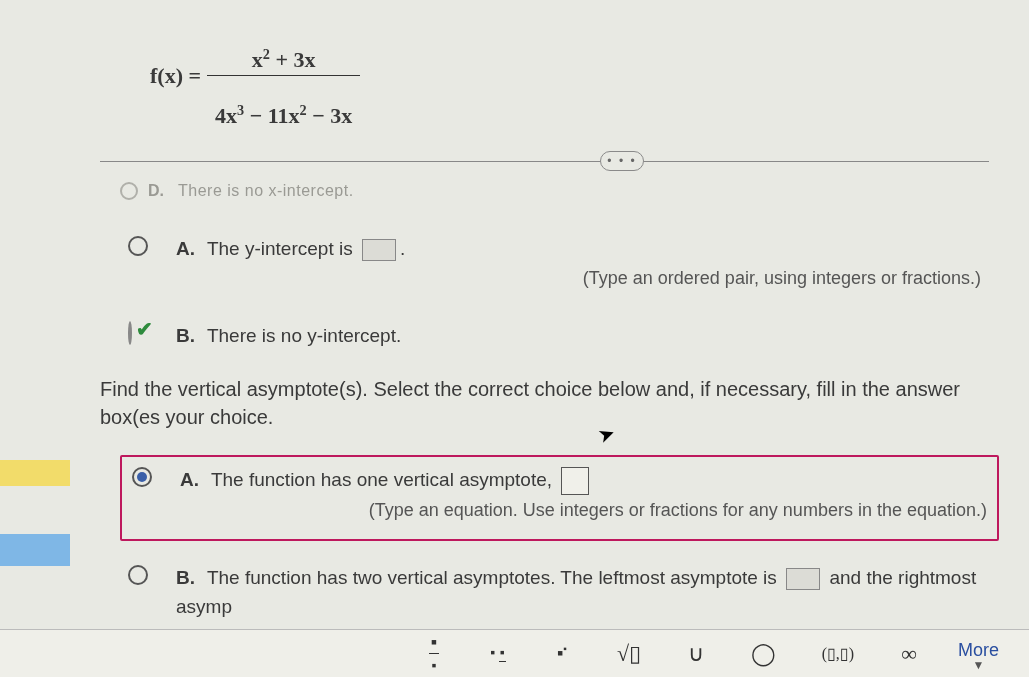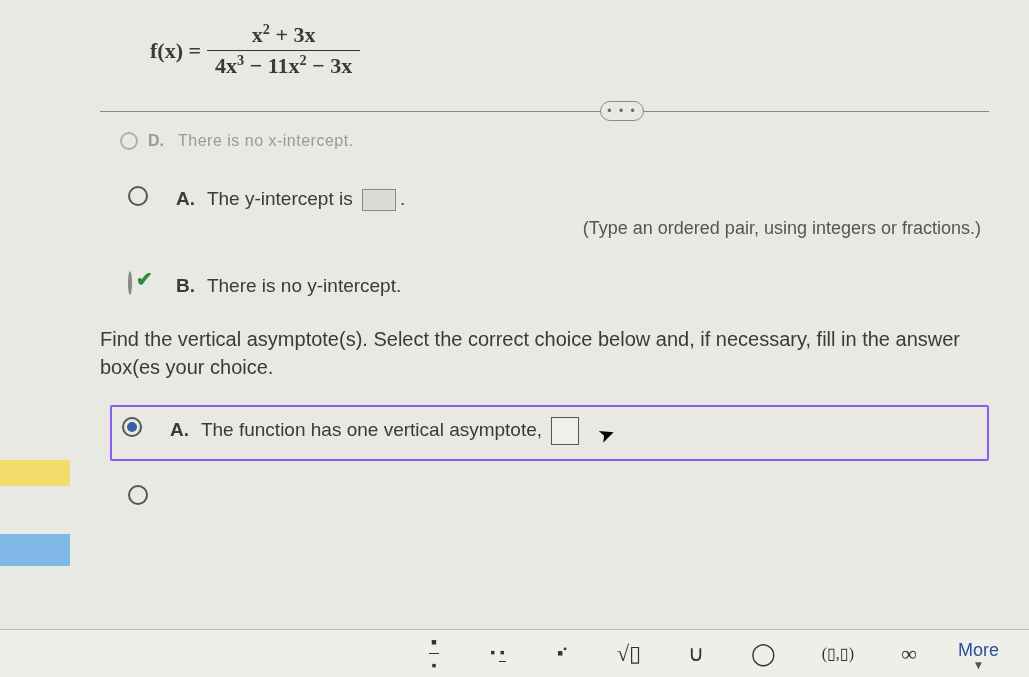--- a/index.html
+++ b/index.html
@@ -26,21 +26,21 @@
     margin-left: 50px;
     margin-bottom: 30px;
     font-weight: bold;
   }
   .frac {
     display: inline-flex;
     flex-direction: column;
     align-items: center;
     margin-left: 6px;
   }
-  .frac .num, .frac .den { padding: 2px 8px; }
+  .frac .num, .frac .den { padding: 2px 8px; margin-top: 25px; }
   .frac .bar { width: 100%; border-top: 1.5px solid #333; }
   sup { font-size: 0.65em; vertical-align: super; line-height: 0; }
   
   .hr-wrap { position: relative; margin-bottom: 20px; }
   .hr-line { border: none; border-top: 1px solid #888; }
   .pill {
     position: absolute; top: -10px; left: 500px;
     width: 44px; height: 20px; border: 1.5px solid #8a8a8a;
     border-radius: 12px; background: #e8e9e3;
     display: flex; align-items: center; justify-content: center;
@@ -57,23 +57,23 @@
   }
   .faded-letter { font-weight: bold; margin-right: 4px; }
   
   .prompt { font-size: 20px; margin-bottom: 24px; line-height: 1.4; }
   
   .choice {
     display: flex; align-items: flex-start; gap: 28px;
     margin-left: 20px; margin-bottom: 16px; padding: 6px 8px;
   }
   .choice.selected-box {
-    border: 2px solid #8b5cf6;
+    border: 2px solid #be185d;
     border-radius: 2px;
-    margin-left: 10px; padding: 8px 10px 14px 10px;
+    padding: 8px 10px 14px 10px;
     width: calc(100% - 10px);
   }
   .radio-outer {
     width: 20px; height: 20px; border: 2px solid #555; border-radius: 50%;
     flex-shrink: 0; display: flex; align-items: center; justify-content: center;
     margin-top: 2px;
   }
   .radio-outer.on .radio-inner {
     width: 10px; height: 10px; background: #3a5fa8; border-radius: 50%;
   }
@@ -180,25 +180,33 @@
   <span class="cursor-arrow">➤</span>
 
   <div class="choice selected-box">
     <span class="radio-outer on">
         <span class="radio-inner"></span>
       </span>
     <div class="choice-body">
       <span class="letter">A.</span>
       <span>The function has one vertical asymptote,</span>
       <span class="ans-box big"></span>
+      <div class="hint">(Type an equation. Use integers or fractions for any numbers in the equation.)</div>
     </div>
   </div>
 
   <div class="choice">
     <span class="radio-outer"></span>
+    <div class="choice-body">
+      <span class="letter">B.</span>
+      <span>The function has two vertical asymptotes. The leftmost asymptote is</span>
+      <span class="ans-box"></span>
+      <span>and the rightmost asymp</span>
+      <div class="hint">(Type equations. Use integers or fractions for any numbers in the equation.)</div>
+    </div>
   </div>
 
 </div>
 
 <div class="toolbar">
   <span class="tool" style="font-size:18px;">
     <span style="display:inline-block;border-bottom:1.5px solid #333;padding:0 2px;">▪</span><br>
     <span style="font-size:14px;">▪</span>
   </span>
   <span class="tool" style="font-size:14px;">

